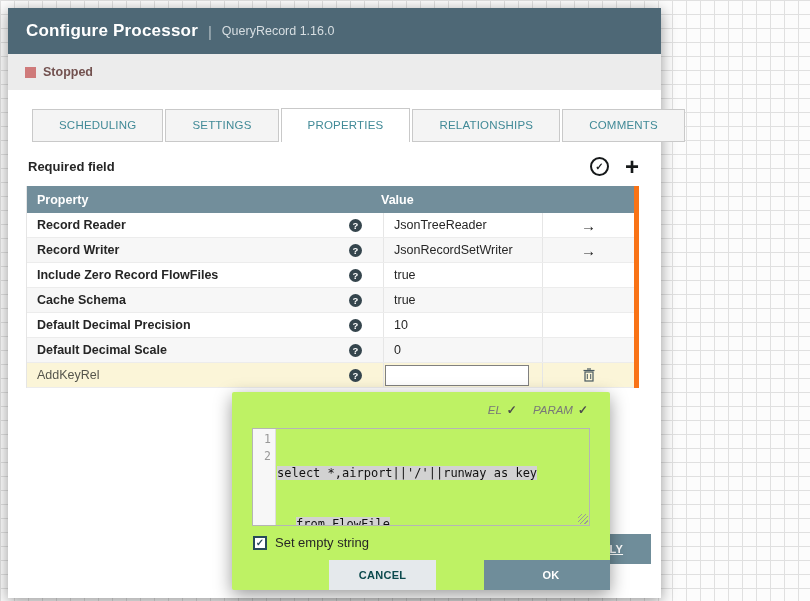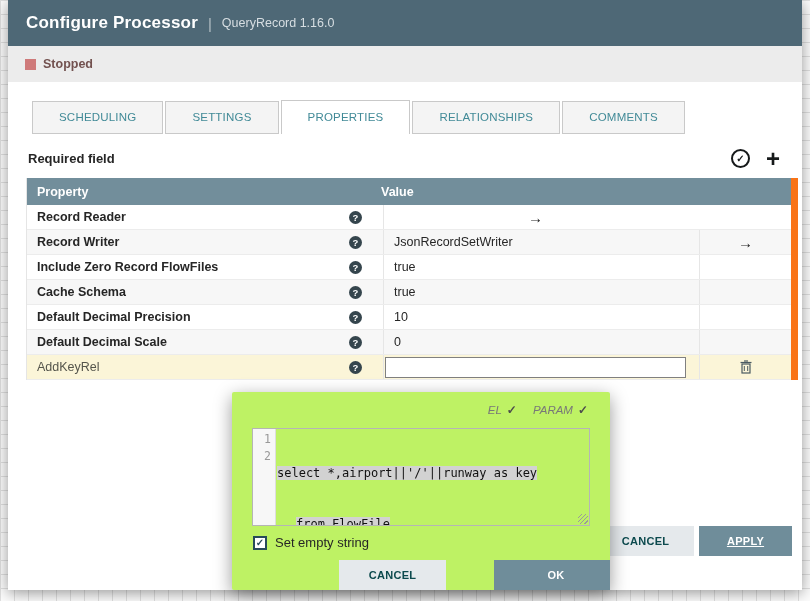--- a/index.html
+++ b/index.html
@@ -8,21 +8,21 @@
     position: relative;
     font-family: "Liberation Sans", sans-serif;
     background-color: #fcfcfc;
     background-image: linear-gradient(#e0e0e0 1px, transparent 1px),
                       linear-gradient(90deg, #e0e0e0 1px, transparent 1px);
     background-size: 14px 14px;
     overflow: hidden;
   }
 
   .dialog {
-    position: absolute; left: 8px; top: 0; width: 794px; height: 590px;
+    position: absolute; left: 8px; top: 8px; width: 653px; height: 590px;
     background: #fff; box-shadow: 0 3px 14px rgba(0,0,0,.4);
   }
 
   
   .dlg-header { height: 46px; background: #4e6876; color: #fff; display: flex; align-items: center; padding: 0 18px; }
   .dlg-title { font-size: 17px; font-weight: bold; letter-spacing: .2px; }
   .dlg-sep { margin: 0 10px; color: rgba(255,255,255,.55); font-size: 15px; }
   .dlg-sub { font-size: 12.5px; color: #d7dee2; }
 
   
@@ -39,21 +39,21 @@
   
   .props-toolbar { display: flex; justify-content: space-between; align-items: center; padding: 15px 22px 10px 20px; }
   .required-label { font-size: 13px; font-weight: bold; color: #262626; }
   .toolbar-icons { display: flex; gap: 16px; align-items: center; }
   .verify-btn { width: 19px; height: 19px; border: 2px solid #16191a; border-radius: 50%;
                 display: flex; align-items: center; justify-content: center;
                 font-size: 10px; font-weight: bold; color: #16191a; cursor: pointer; background: #fff; }
   .add-btn { font-size: 24px; font-weight: bold; color: #16191a; line-height: 19px; cursor: pointer; }
 
   
-  .prop-table { margin: 0 4px 0 18px; border-left: 1px solid #e5e5e5; border-right: 7px solid #f97316; }
+  .prop-table { margin: 0 22px 0 18px; border-left: 1px solid #e5e5e5; border-right: 5px solid #f97316; }
   .thead, .trow { display: grid; grid-template-columns: 344px 1fr 92px; }
   .thead { background: #728e9b; color: #fff; height: 27px; align-items: center; font-size: 12.5px; font-weight: bold; }
   .thead .th { padding-left: 10px; }
   .trow { height: 25px; font-size: 12.5px; border-bottom: 1px solid #ececec; background: #fff; gap: 12px; }
   .trow.alt { background: #f7f7f7; }
   .trow.highlight { background: #fbf5d8; }
   .prop-cell { display: flex; align-items: center; justify-content: space-between; padding: 0 9px 0 10px;
                font-weight: bold; color: #262626; }
   .trow.highlight .prop-cell { font-weight: normal; color: #55554c; }
   .help-icon { width: 13px; height: 13px; border-radius: 50%; background: #35454d; color: #fff;
@@ -88,21 +88,21 @@
               line-height: 1; cursor: pointer; }
   .chk-label { font-size: 13px; color: #262626; }
   .popup-btns { position: absolute; right: 0; bottom: 0; display: flex; }
 
   
   .btn { height: 30px; display: flex; align-items: center; justify-content: center; font-size: 11px;
          font-weight: bold; cursor: pointer; letter-spacing: .3px; margin-left: 48px; }
   .btn-light { background: #e5e9ec; color: #0d4a4e; }
   .btn-dark { background: #6f8d9a; color: #fff; }
   .pbtn-cancel { width: 107px; }
-  .pbtn-ok { width: 116px; padding-left: 8px; }
+  .pbtn-ok { width: 126px; padding-left: 8px; }
   .main-cancel { position: absolute; top: 526px; right: 108px; width: 97px; }
   .main-apply { position: absolute; top: 526px; right: 10px; width: 93px; text-decoration: underline; }
 </style>
 </head>
 <body>
 
 <div class="dialog">
 
   <div class="dlg-header">
     <span class="dlg-title">Configure Processor</span>
@@ -139,20 +139,23 @@
     <div class="thead">
       <div class="th">Property</div>
       <div class="th">Value</div>
       <div class="th"></div>
     </div>
 
     <div class="trow">
       <div class="prop-cell">
         <span>Record Reader</span>
         <span class="help-icon">?</span>
+      </div>
+      <div class="value-cell">
+        <span>JsonTreeReader</span>
       </div>
       <div class="action-cell">
         <span class="nav-arrow">→</span>
       </div>
     </div>
 
     <div class="trow alt">
       <div class="prop-cell">
         <span>Record Writer</span>
         <span class="help-icon">?</span>

